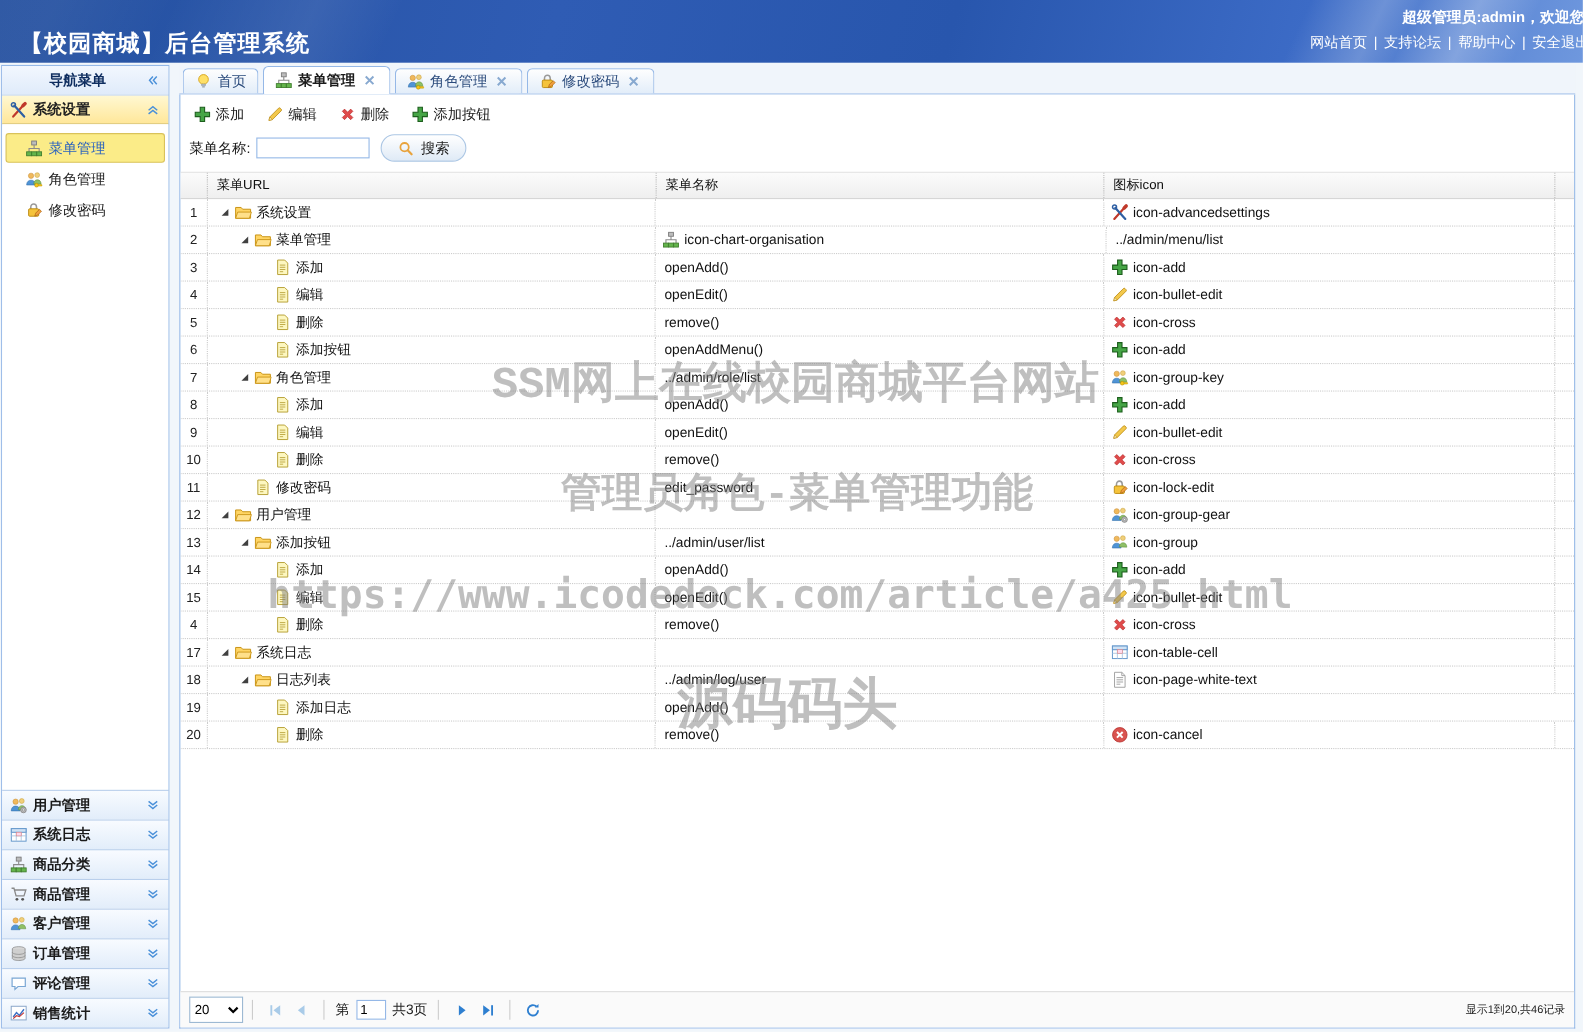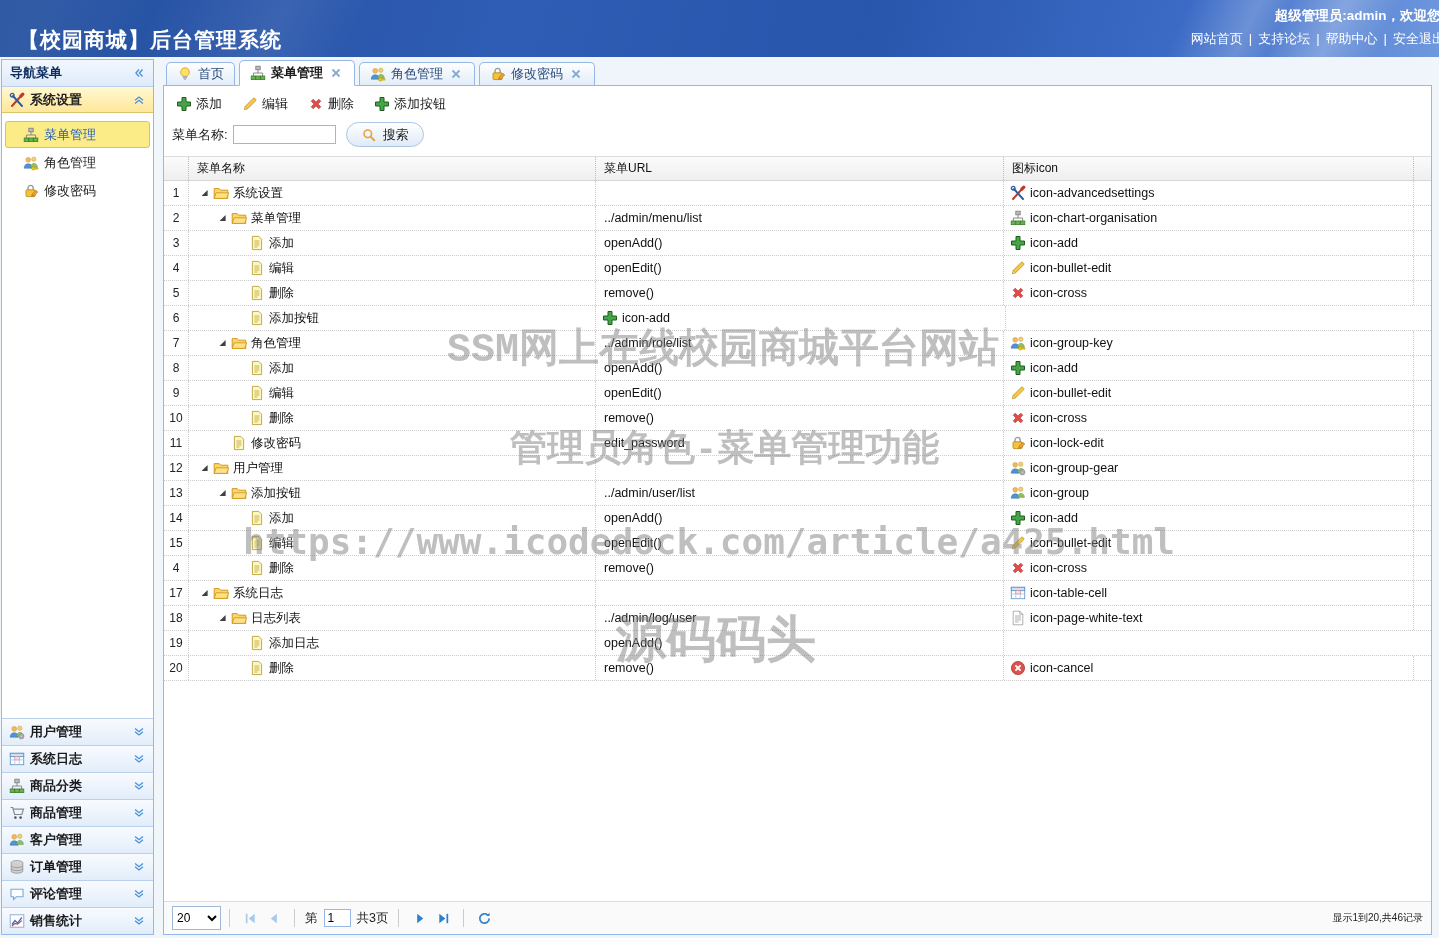--- a/index.html
+++ b/index.html
@@ -20,21 +20,21 @@
   .hdr-user .u2 { font-size:13px; }
   .hlink { cursor:pointer; }
   .hsep { margin:0 6px; }
 
   
   .sidebar { position:absolute; left:1px; top:59px; width:153px; bottom:3px;
          border:1px solid #95B8E7; background:#fff; display:flex; flex-direction:column; }
   .nav-title { height:27px; line-height:26px; background:linear-gradient(#F2F7FE,#DFEBFA);
          border-bottom:1px solid #b9cfec; color:#0E2D5F; font-weight:bold; font-size:13px;
          padding:0 6px 0 8px; display:flex; align-items:center; }
-  .nav-title .lbl { flex:1; }
+  .nav-title .lbl { flex:1;text-align:center; }
   .acc-header { height:26px; display:flex; align-items:center; gap:5px; padding:0 6px 0 7px;
          background:linear-gradient(#FFF8D2,#FFE79A); border-bottom:1px solid #dcc46a;
          font-size:13px; font-weight:bold; color:#222; cursor:pointer; }
   .acc-header .lbl { flex:1; }
   .acc-body { flex:1; background:#fff; overflow:hidden; padding-top:7px; }
   .acc-item { height:27px; display:flex; align-items:center; gap:5px; padding-left:17px;
          margin:1px 3px; border:1px solid transparent; font-size:13px; color:#222; cursor:pointer; }
   .acc-item.sel { background:#FBEC88; border-color:#D9C25A; border-radius:3px; color:#2B63BF; }
   .cpanel { height:27px; flex:none; display:flex; align-items:center; gap:5px; padding:0 6px 0 7px;
          background:linear-gradient(#F8FBFF,#E2EDFA); border-top:1px solid #b9cfec;
@@ -422,22 +422,22 @@
               <circle cx="6.8" cy="6.8" r="3.8" fill="none" stroke="#e8a33d" stroke-width="1.6"></circle>
               <path d="M9.6 9.6l3.6 3.6" stroke="#e8a33d" stroke-width="2" stroke-linecap="round"></path>
             </svg>
           </span>
         <span>搜索</span>
       </div>
     </div>
     <div class="grid">
       <div class="g-header">
         <div class="hc w0"></div>
+        <div class="hc w2">菜单URL</div>
         <div class="hc w1">菜单名称</div>
-        <div class="hc w2">菜单URL</div>
         <div class="hc w3">图标icon</div>
         <div class="hc wf"></div>
       </div>
       <div class="g-body" id="gridBody">
           <div class="grow">
             <div class="c c0">1</div>
             <div class="c c1">
               <span class="ind" style="width: 8px;"></span>
               <span class="ic tarrow">
                 <svg viewBox="0 0 16 16" xmlns="http://www.w3.org/2000/svg">
@@ -476,33 +476,33 @@
                 </svg>
               </span>
               <span class="ic">
                 <svg viewBox="0 0 16 16" xmlns="http://www.w3.org/2000/svg">
                   <path d="M1.2 3.6h5l1.4 1.6h7.2v8.2H1.2z" fill="#ffd564" stroke="#c99415" stroke-width=".9"></path>
                   <path d="M1.2 13.4l1.9-5.6h12.5l-1.9 5.6z" fill="#ffe08a" stroke="#c99415" stroke-width=".8"></path>
                 </svg>
               </span>
               <span class="nm">菜单管理</span>
             </div>
-            <div class="c c2">../admin/menu/list</div>
             <div class="c c3">
               <span class="ic">
                 <svg viewBox="0 0 16 16" xmlns="http://www.w3.org/2000/svg">
                   <path d="M8 5v3M3.4 11V8h9.2v3" fill="none" stroke="#8a8a8a"></path>
                   <rect x="5.8" y="1.2" width="4.4" height="3.6" fill="#bcbcbc" stroke="#7a7a7a" stroke-width=".8"></rect>
                   <rect x="1.2" y="11" width="4.4" height="3.6" fill="#64b54c" stroke="#3f7d2e" stroke-width=".8"></rect>
                   <rect x="5.8" y="11" width="4.4" height="3.6" fill="#64b54c" stroke="#3f7d2e" stroke-width=".8"></rect>
                   <rect x="10.4" y="11" width="4.4" height="3.6" fill="#64b54c" stroke="#3f7d2e" stroke-width=".8"></rect>
                 </svg>
               </span>
               <span class="il">icon-chart-organisation</span>
             </div>
+            <div class="c c2">../admin/menu/list</div>
             <div class="c c4"></div>
           </div>
           <div class="grow">
             <div class="c c0">3</div>
             <div class="c c1">
               <span class="ind" style="width: 44px;"></span>
               <span class="ind" style="width: 16px;"></span>
               <span class="ic">
                 <svg viewBox="0 0 16 16" xmlns="http://www.w3.org/2000/svg">
                   <path d="M3.4 1.4h6.4l2.8 2.8v10.4H3.4z" fill="#fdf7c0" stroke="#b8a23a" stroke-width=".9"></path>
@@ -577,20 +577,21 @@
               <span class="ind" style="width: 44px;"></span>
               <span class="ind" style="width: 16px;"></span>
               <span class="ic">
                 <svg viewBox="0 0 16 16" xmlns="http://www.w3.org/2000/svg">
                   <path d="M3.4 1.4h6.4l2.8 2.8v10.4H3.4z" fill="#fdf7c0" stroke="#b8a23a" stroke-width=".9"></path>
                   <path d="M5.4 6h5M5.4 8h5M5.4 10h5M5.4 12h3" stroke="#b8a23a" stroke-width=".8"></path>
                 </svg>
               </span>
               <span class="nm">添加按钮</span>
             </div>
+            <div class="c c2">openAddMenu()</div>
             <div class="c c3">
               <span class="ic">
                 <svg viewBox="0 0 16 16" xmlns="http://www.w3.org/2000/svg">
                   <path d="M6 1.5h4V6h4.5v4H10v4.5H6V10H1.5V6H6z" fill="#46a546" stroke="#1d5e1d"></path>
                 </svg>
               </span>
               <span class="il">icon-add</span>
             </div>
             <div class="c c4"></div>
           </div>

